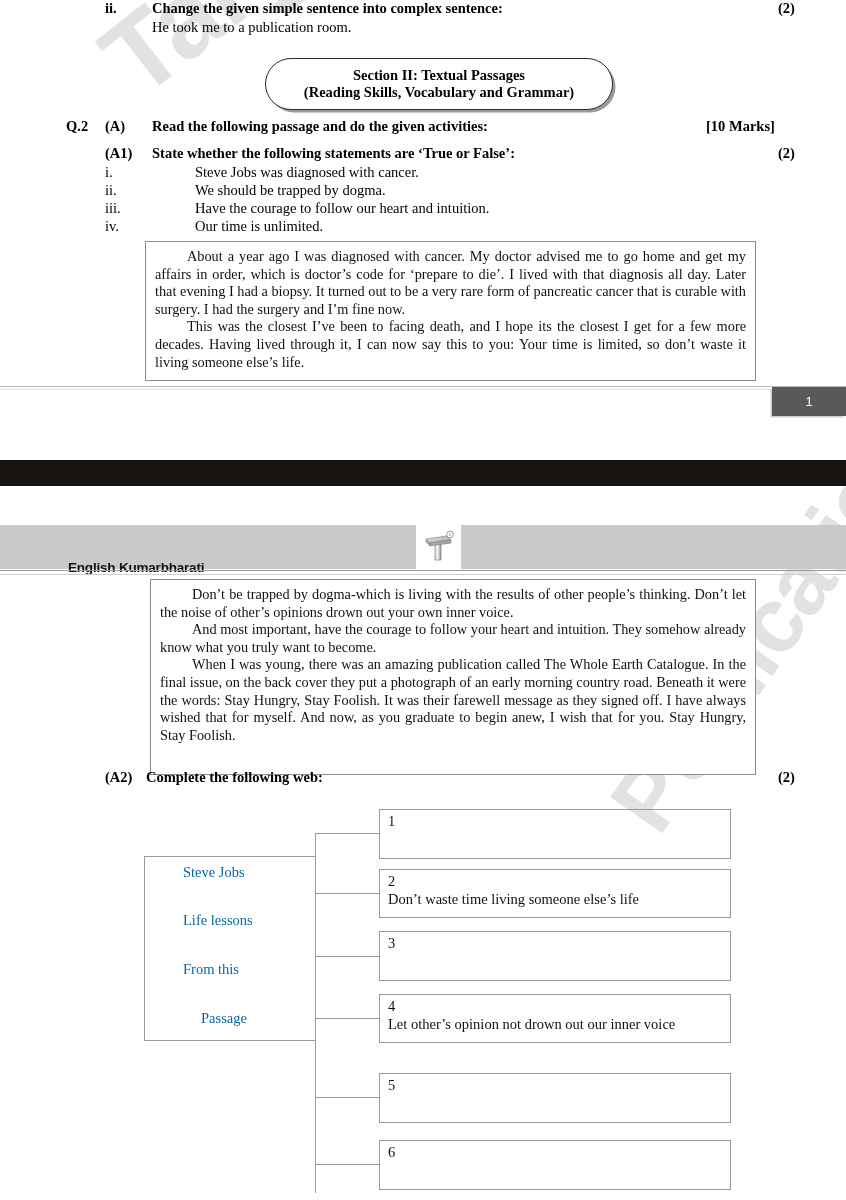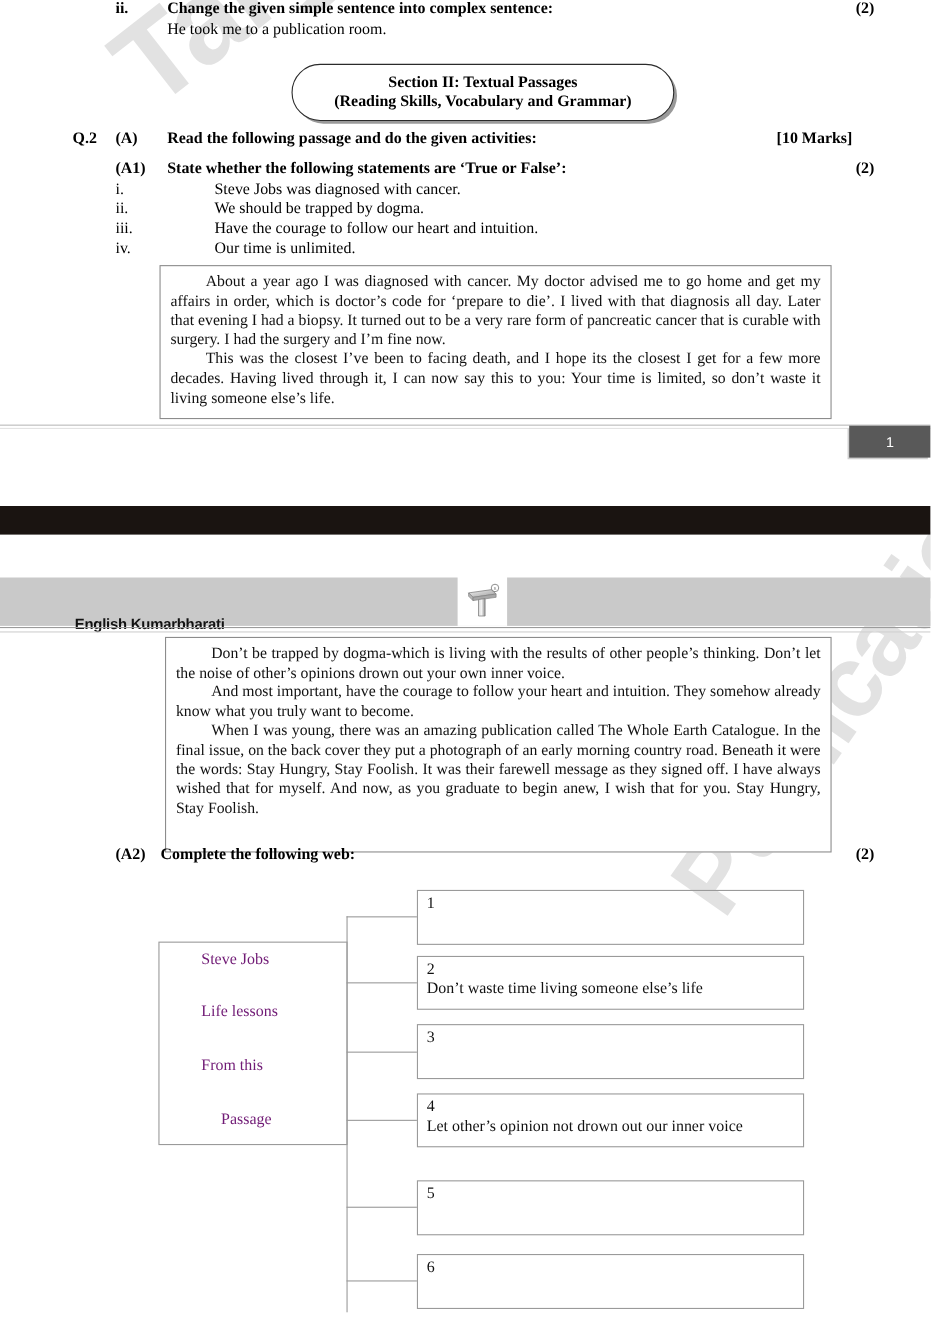--- a/index.html
+++ b/index.html
@@ -152,21 +152,21 @@
   .web { position:absolute; left:0; top:0; width:846px; height:1200px; }
   .leftbox {
     position:absolute;
     left:144px; top:856px; width:172px; height:185px;
     border:1.2px solid #9a9a9a;
     background:transparent;
   }
   .leftlabel {
     position:absolute;
     font-size:14.5px;
-    color:#701a75;
+    color:#0369a1;
     white-space:nowrap;
   }
   .rbox {
     position:absolute;
     left:379px; width:352px;
     border:1.2px solid #9a9a9a;
     background:transparent;
   }
   .rbox .num {
     position:absolute; left:8px; top:3px;

